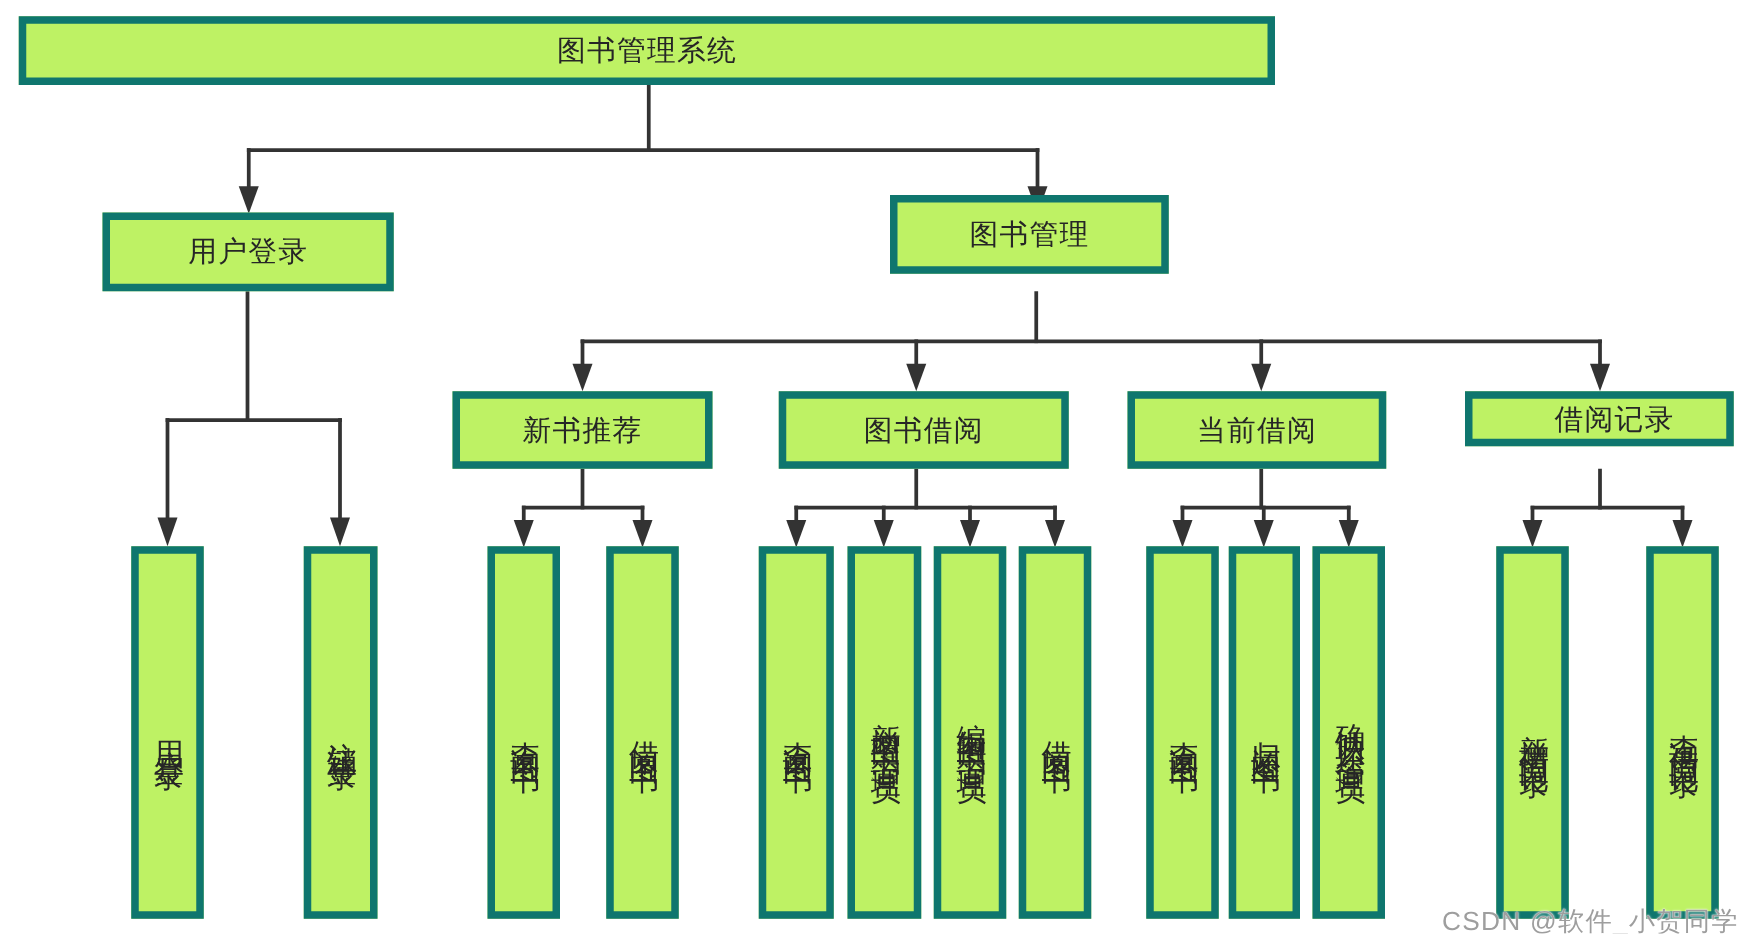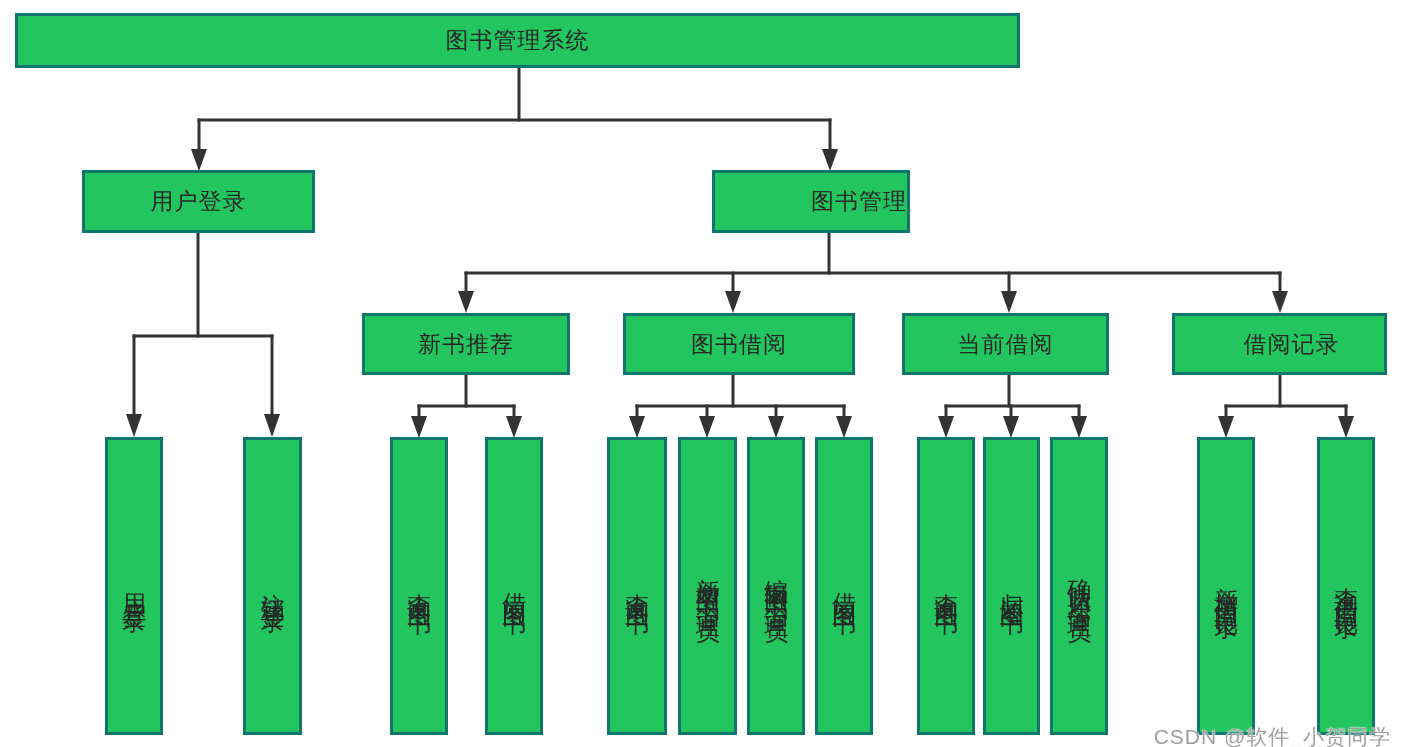--- a/index.html
+++ b/index.html
@@ -7,22 +7,22 @@
     position:relative;
     width:1405px;height:747px;
     background:#fff;
     font-family:"Liberation Sans",sans-serif;
     overflow:hidden;
   }
   .connectors{position:absolute;left:0;top:0;width:1405px;height:747px;}
   .box{
     position:absolute;
     box-sizing:border-box;
-    background:#22c55e;
-    border:3px solid #0f766e;
+    background:#bef264;
+    border:6px solid #0f766e;
     display:flex;
     align-items:center;
     justify-content:center;
   }
   .h-label{
     font-size:23px;
     color:#262626;
     letter-spacing:1px;
     white-space:nowrap;
   }
@@ -117,34 +117,34 @@
     </g>
   </svg>
 
   <div class="box" style="left:15px;top:13px;width:1005px;height:55px;">
     <span class="h-label">图书管理系统</span>
   </div>
 
   <div class="box" style="left:82px;top:170px;width:233px;height:63px;">
     <span class="h-label">用户登录</span>
   </div>
-  <div class="box" style="left:712px;top:170px;width:198px;height:63px;justify-content:flex-end;">
+  <div class="box" style="left:712px;top:156px;width:223px;height:63px;">
     <span class="h-label">图书管理</span>
   </div>
 
   <div class="box" style="left:362px;top:313px;width:208px;height:62px;">
     <span class="h-label">新书推荐</span>
   </div>
   <div class="box" style="left:623px;top:313px;width:232px;height:62px;">
     <span class="h-label">图书借阅</span>
   </div>
   <div class="box" style="left:902px;top:313px;width:207px;height:62px;">
     <span class="h-label">当前借阅</span>
   </div>
-  <div class="box" style="left:1172px;top:313px;width:215px;height:62px;padding-left:24px;">
+  <div class="box" style="left:1172px;top:313px;width:215px;height:44px;padding-left:24px;">
     <span class="h-label">借阅记录</span>
   </div>
 
   <div class="box" style="left:105px;top:437px;width:58px;height:298px;">
     <span class="v-label">用户登录</span>
   </div>
   <div class="box" style="left:243px;top:437px;width:59px;height:298px;">
     <span class="v-label">注销登录</span>
   </div>
 

